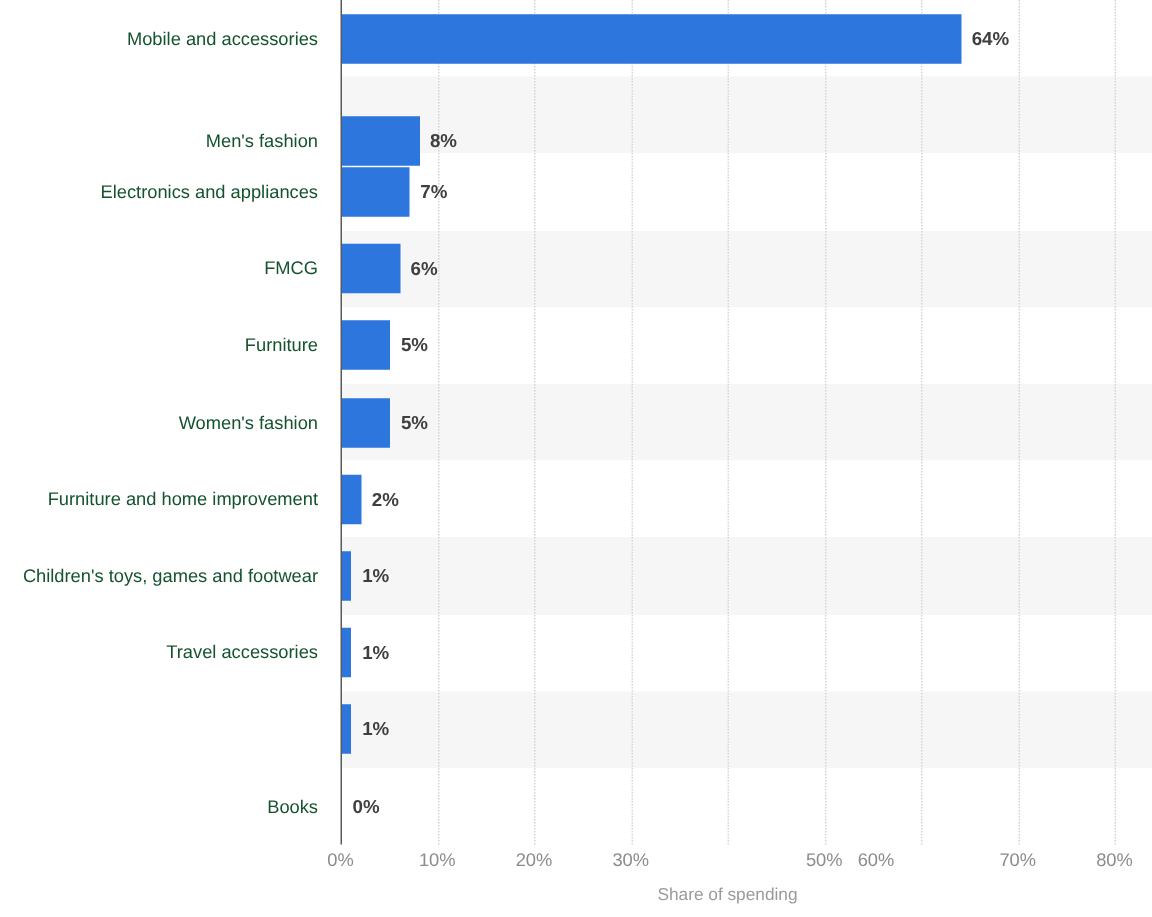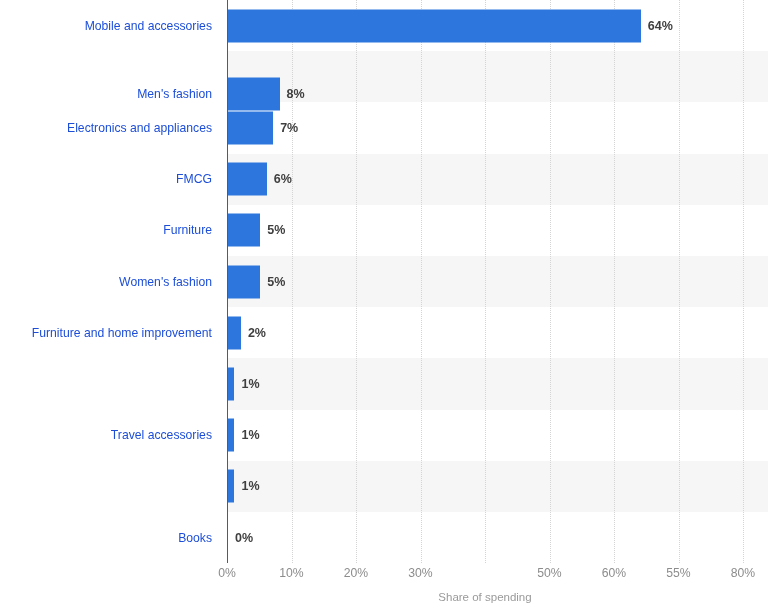--- a/index.html
+++ b/index.html
@@ -68,21 +68,21 @@
   }
 
   .cat-label {
     position: absolute;
     left: 0;
     width: 212px;
     top: 50%;
     transform: translateY(-50%);
     text-align: right;
     font-size: 12.2px;
-    color: #1d4ed8;
+    color: #14532d;
     white-space: nowrap;
     line-height: 1.2;
   }
 
   .bar {
     position: absolute;
     left: 228px;
     top: 50%;
     transform: translateY(-50%);
     height: 33px;
@@ -183,20 +183,21 @@
         <div class="cat-label">Women's fashion</div>
         <div class="bar" style="width: 32.25px; background: rgb(44, 118, 221);"></div>
         <div class="value-label" style="left: 267.25px;">5%</div>
       </div>
       <div class="row" style="top: 307.2px;">
         <div class="cat-label">Furniture and home improvement</div>
         <div class="bar" style="width: 12.9px; background: rgb(44, 118, 221);"></div>
         <div class="value-label" style="left: 247.9px;">2%</div>
       </div>
       <div class="row" style="top: 358.4px;">
+        <div class="cat-label">Children's toys, games and footwear</div>
         <div class="bar" style="width: 6.45px; background: rgb(44, 118, 221);"></div>
         <div class="value-label" style="left: 241.45px;">1%</div>
       </div>
       <div class="row" style="top: 409.6px;">
         <div class="cat-label">Travel accessories</div>
         <div class="bar" style="width: 6.45px; background: rgb(44, 118, 221);"></div>
         <div class="value-label" style="left: 241.45px;">1%</div>
       </div>
       <div class="row" style="top: 460.8px;">
         <div class="bar" style="width: 6.45px; background: rgb(44, 118, 221);"></div>
@@ -208,20 +209,20 @@
       </div>
     </div>
 
   <div id="xticks">
       <div class="xtick" style="left: 227px;">0%</div>
       <div class="xtick" style="left: 291.5px;">10%</div>
       <div class="xtick" style="left: 356px;">20%</div>
       <div class="xtick" style="left: 420.5px;">30%</div>
       <div class="xtick" style="left: 485px; margin-top: 44px;">40%</div>
       <div class="xtick" style="left: 549.5px;">50%</div>
-      <div class="xtick" style="left: 614px;">60%</div>
-      <div class="xtick" style="left: 678.5px;">55%</div>
+      <div class="xtick" style="left: 584px;">60%</div>
+      <div class="xtick" style="left: 678.5px;">70%</div>
       <div class="xtick" style="left: 743px;">80%</div>
     </div>
 
   <div class="xaxis-title">Share of spending</div>
 
 </div>
 
 </body></html>

